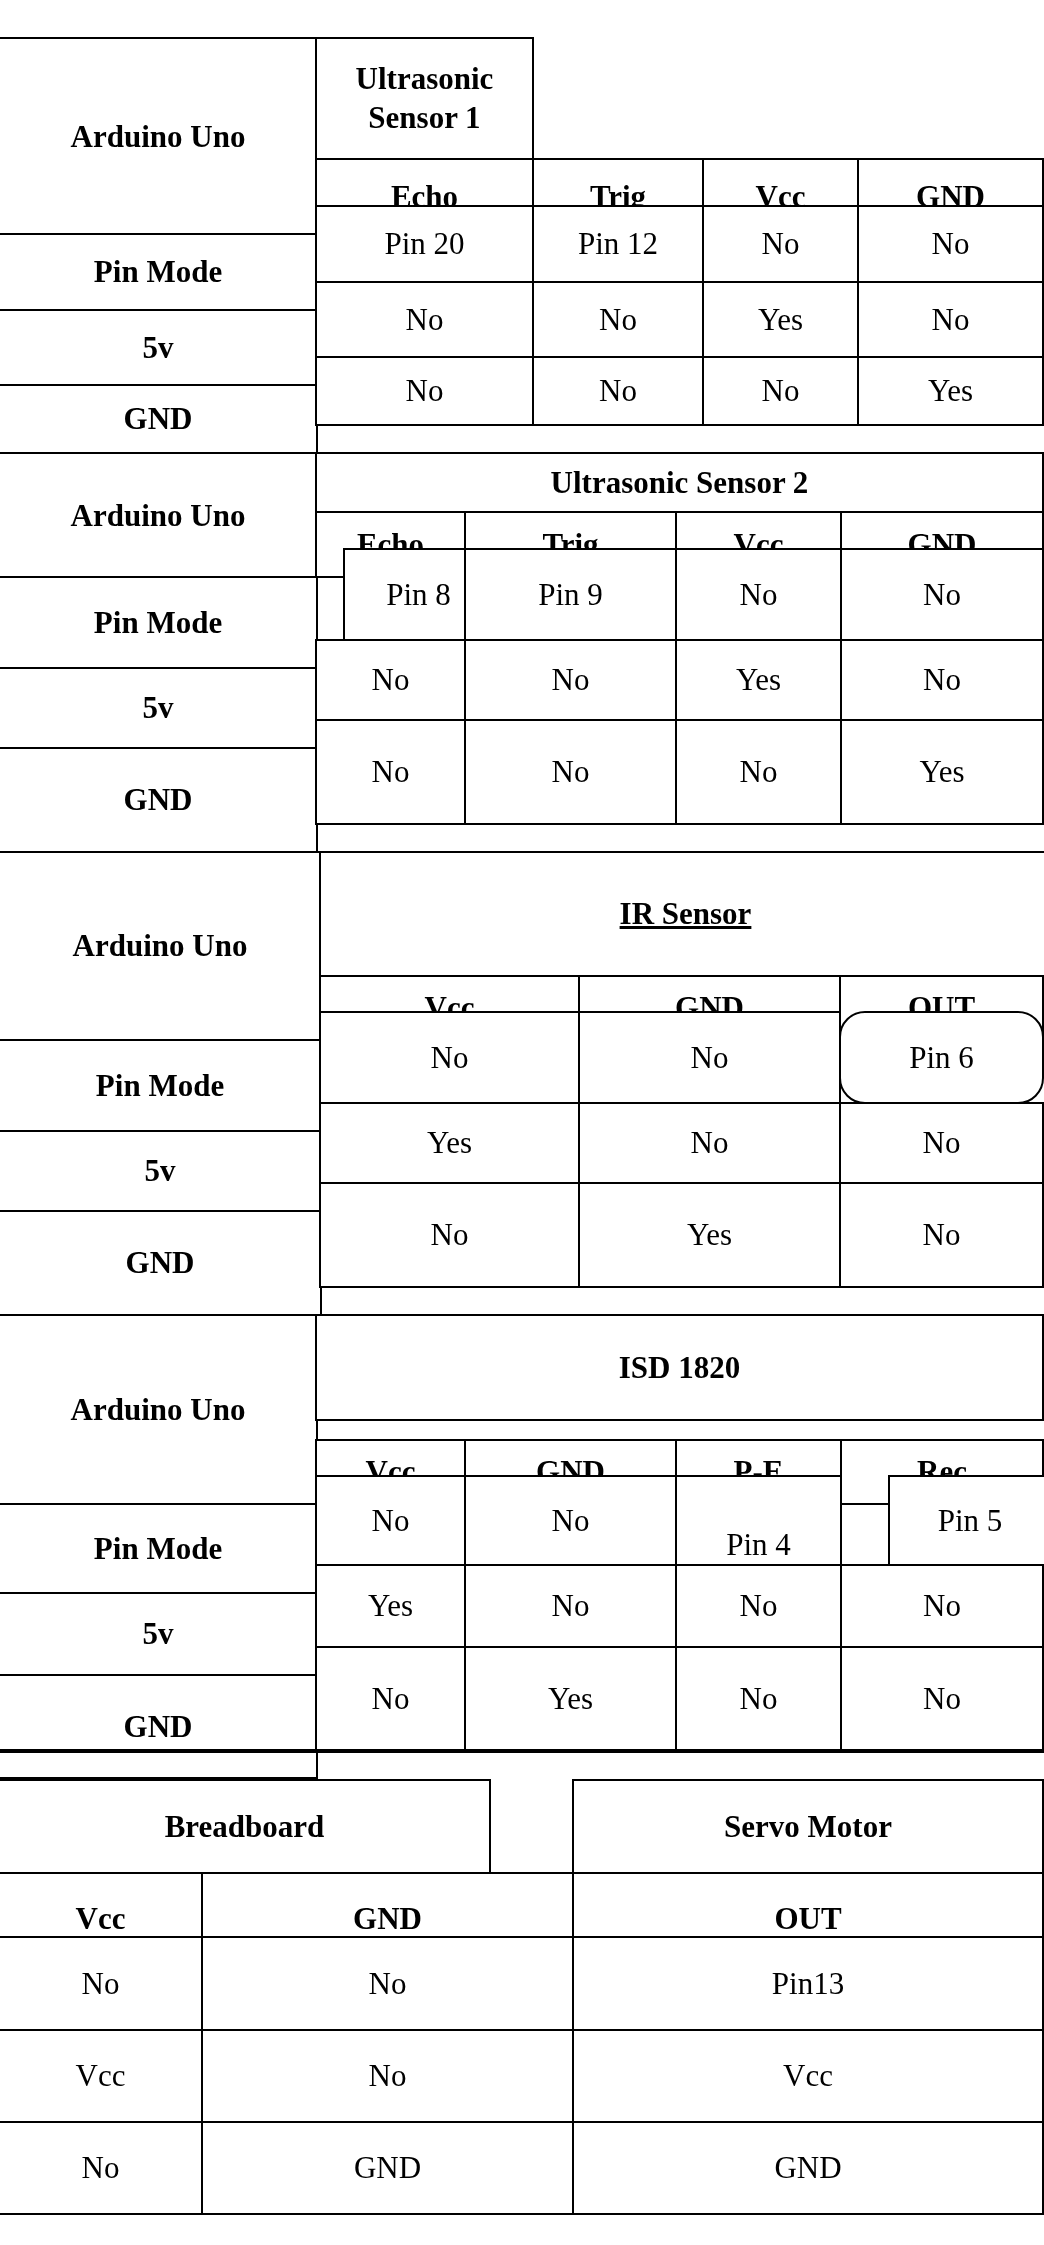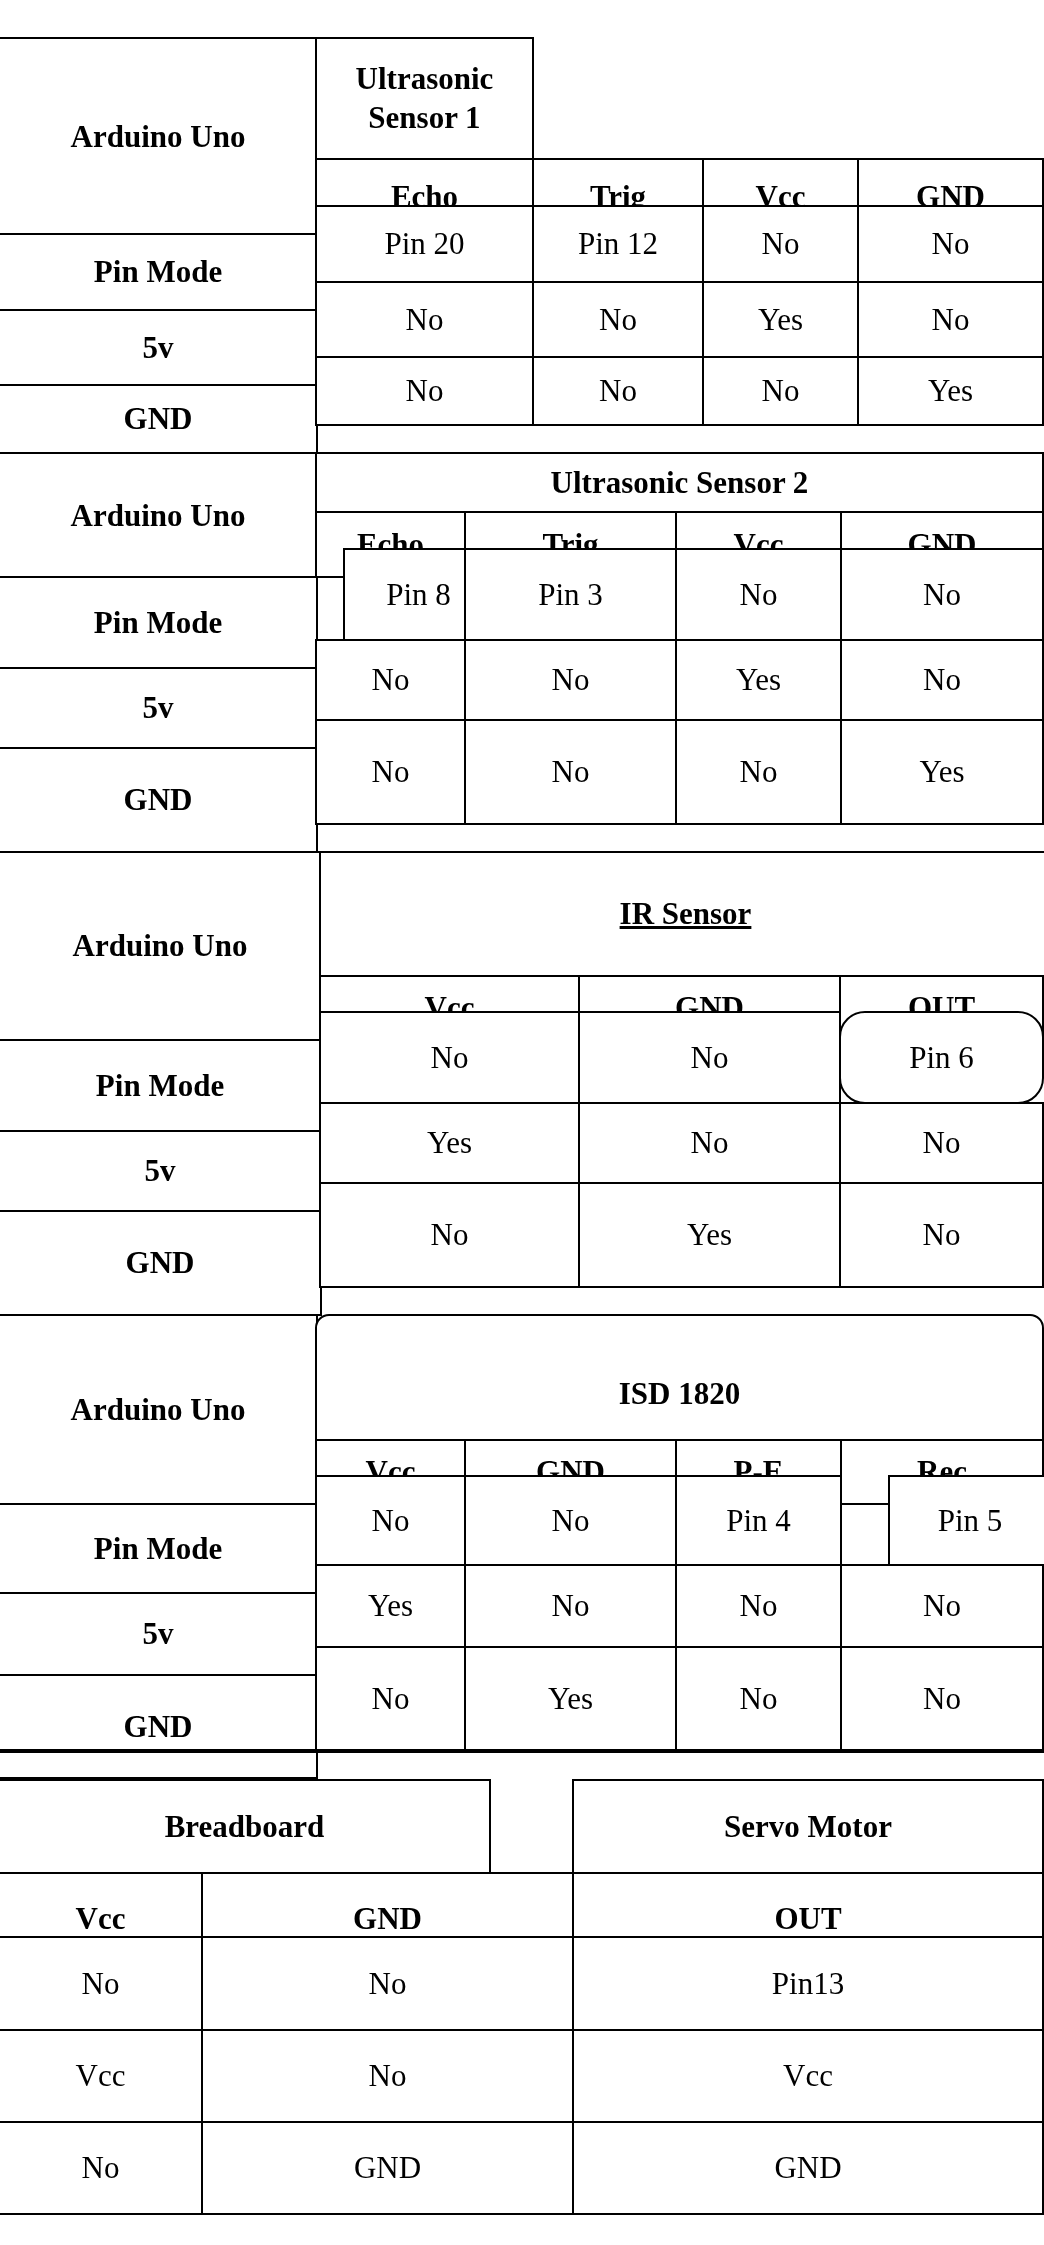--- a/index.html
+++ b/index.html
@@ -106,21 +106,21 @@
       <span>GND</span>
     </div>
 
   <div class="cell b noleft" style="left:0;top:548px;width:318px;height:93px;">
       <span>Pin Mode</span>
     </div>
   <div class="cell" style="left:315px;top:548px;width:151px;height:93px;margin-left:28px;">
       <span>Pin 8</span>
     </div>
   <div class="cell" style="left:464px;top:548px;width:213px;height:93px;">
-      <span>Pin 3</span>
+      <span>Pin 9</span>
     </div>
   <div class="cell" style="left:675px;top:548px;width:167px;height:93px;">
       <span>No</span>
     </div>
   <div class="cell" style="left:840px;top:548px;width:204px;height:93px;">
       <span>No</span>
     </div>
 
   <div class="cell b noleft" style="left:0;top:639px;width:318px;height:82px;">
       <span>5v</span>
@@ -209,21 +209,21 @@
     </div>
   <div class="cell" style="left:839px;top:1182px;width:205px;height:106px;">
       <span>No</span>
     </div>
 </div>
 
 <div>
   <div class="cell b noleft" style="left:0;top:1286px;width:318px;height:191px;">
       <span>Arduino Uno</span>
     </div>
-  <div class="cell b" style="left:315px;top:1286px;width:729px;height:160px;border-radius:14px;">
+  <div class="cell b" style="left:315px;top:1286px;width:729px;height:107px;">
       <span>ISD 1820</span>
     </div>
   <div class="cell b" style="left:315px;top:1411px;width:151px;height:66px;">
       <span>Vcc</span>
     </div>
   <div class="cell b" style="left:464px;top:1411px;width:213px;height:66px;">
       <span>GND</span>
     </div>
   <div class="cell b" style="left:675px;top:1411px;width:167px;height:66px;">
       <span>P-E</span>
@@ -234,21 +234,21 @@
 
   <div class="cell b noleft" style="left:0;top:1475px;width:318px;height:91px;">
       <span>Pin Mode</span>
     </div>
   <div class="cell" style="left:315px;top:1475px;width:151px;height:91px;">
       <span>No</span>
     </div>
   <div class="cell" style="left:464px;top:1475px;width:213px;height:91px;">
       <span>No</span>
     </div>
-  <div class="cell" style="left:675px;top:1475px;width:167px;height:91px;">
+  <div class="cell" style="left:675px;top:1475px;width:167px;height:91px;align-items:flex-end;">
       <span>Pin 4</span>
     </div>
   <div class="cell" style="left:888px;top:1475px;width:164px;height:91px;">
       <span>Pin 5</span>
     </div>
 
   <div class="cell b noleft" style="left:0;top:1564px;width:318px;height:84px;">
       <span>5v</span>
     </div>
   <div class="cell" style="left:315px;top:1564px;width:151px;height:84px;">

